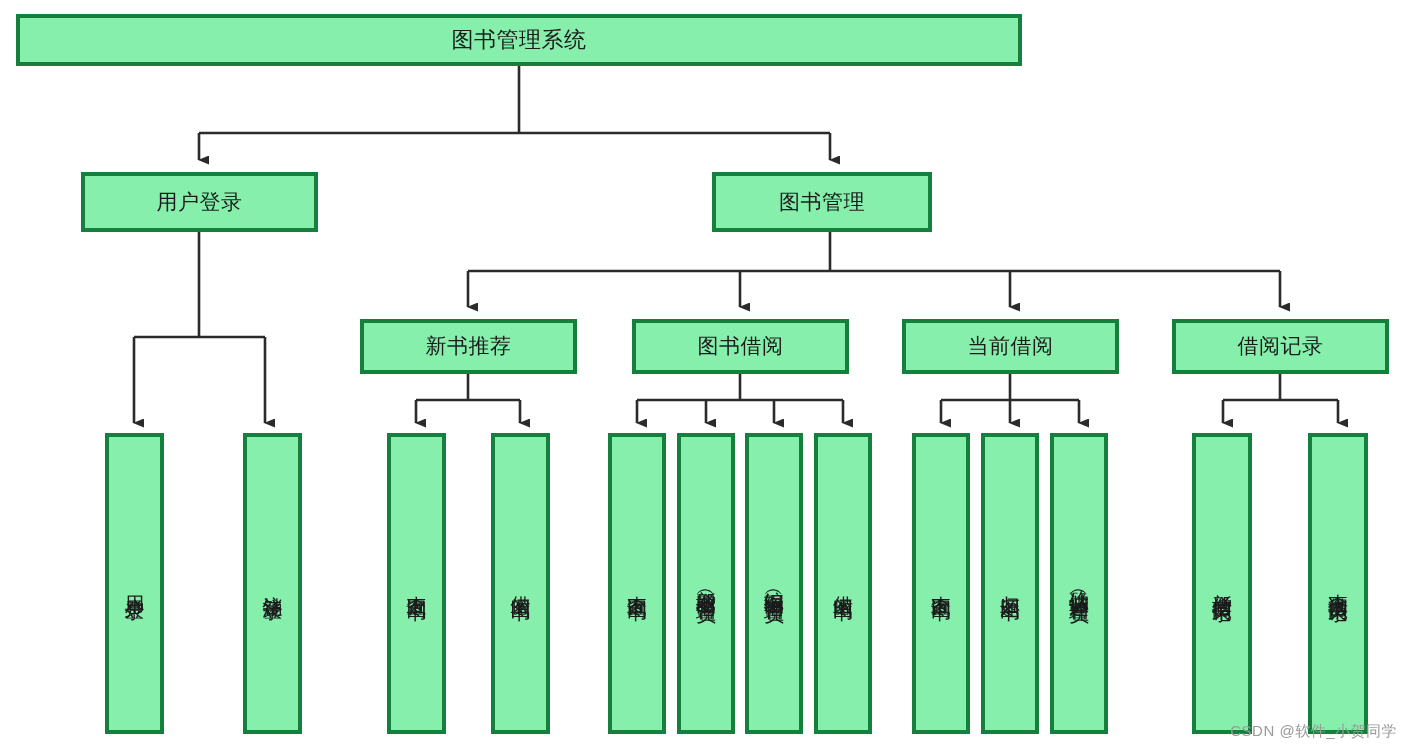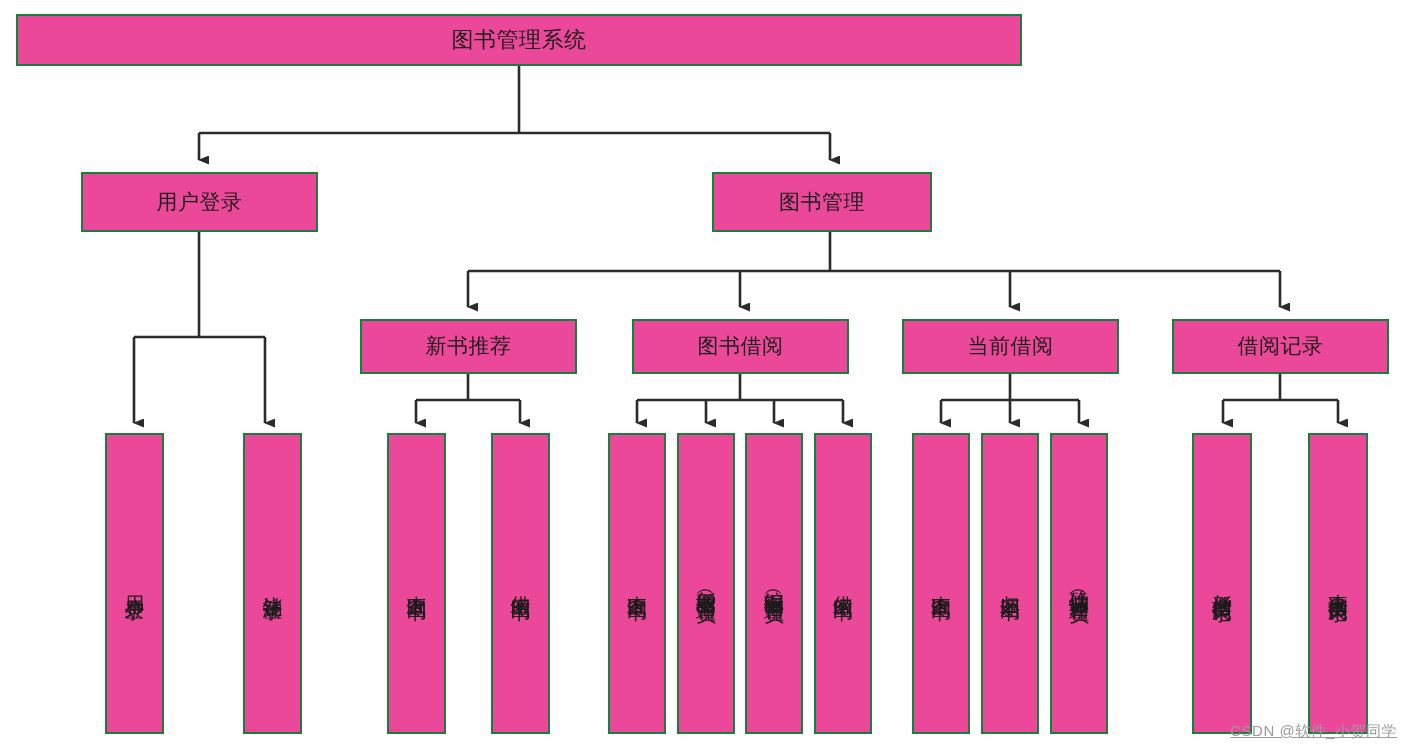--- a/index.html
+++ b/index.html
@@ -22,22 +22,22 @@
     position: absolute;
     left: 0;
     top: 0;
     width: 1405px;
     height: 747px;
     pointer-events: none;
   }
   .node {
     position: absolute;
     box-sizing: border-box;
-    background: #ec4899;
-    border: 2px solid #15803d;
+    background: #86efac;
+    border: 4px solid #15803d;
     display: flex;
     align-items: center;
     justify-content: center;
     color: #1b1b1b;
   }
   .node-label {
     display: block;
     text-align: center;
     line-height: 1.18;
     white-space: nowrap;
@@ -63,21 +63,20 @@
     max-height: 100%;
   }
   #watermark {
     position: absolute;
     right: 8px;
     bottom: 6px;
     font-size: 15px;
     color: #9a9a9a;
     letter-spacing: 0.5px;
     white-space: nowrap;
-    text-decoration: underline;
   }
 </style>
 </head>
 <body>
 
 <div id="diagram-root">
 
   <svg id="connector-layer" viewBox="0 0 1405 747" xmlns="http://www.w3.org/2000/svg">
     <defs>
       <marker id="arrowhead" markerWidth="9" markerHeight="11" refX="4.5" refY="10" orient="auto" markerUnits="userSpaceOnUse">

